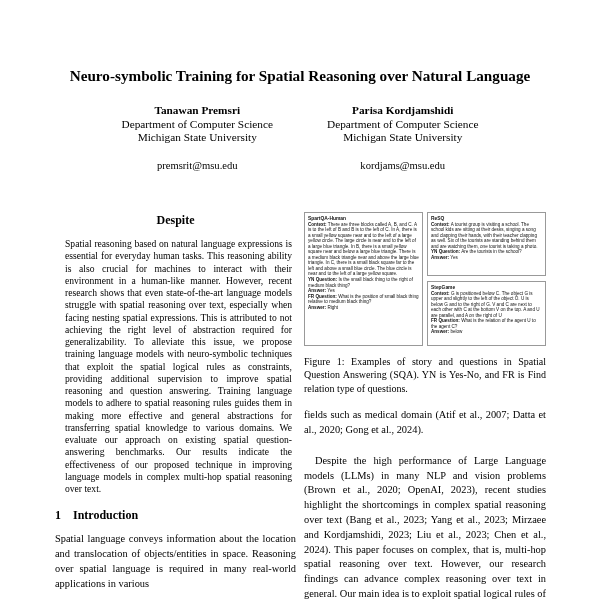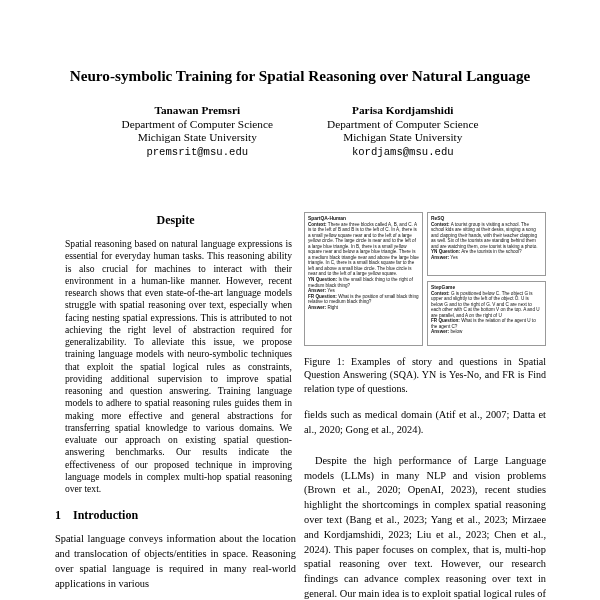--- a/index.html
+++ b/index.html
@@ -12,21 +12,21 @@
   .paper-title{
     position:absolute; top:67px; left:0; width:600px;
     text-align:center; font-weight:bold; font-size:15.2px; white-space:nowrap;
   }
   .authors{
     position:absolute; top:104px; left:0; width:600px;
     display:flex; justify-content:center; gap:54px;
     text-align:center; font-size:11.3px; line-height:13.6px;
   }
   .author-name{font-weight:bold;}
-  .author-email{font-family:Liberation Mono, monospace; font-size:10.6px; margin-top:1px;}
+  .author-email{font-family:Liberation Serif, serif; font-size:10.6px; margin-top:14px;}
 
   .col-left{position:absolute; left:55px; top:213px; width:241px;}
   .col-right{position:absolute; left:304px; top:212px; width:242px;}
 
   .abstract-heading{text-align:center; font-weight:bold; font-size:12px; margin:0 0 10px 0;}
   .abstract-text{
     margin:0 4px 0 10px; font-size:9.6px; line-height:12.25px;
     text-align:justify;
   }
   .section-heading{margin:13px 0 0 0; font-size:12px; font-weight:bold;}

